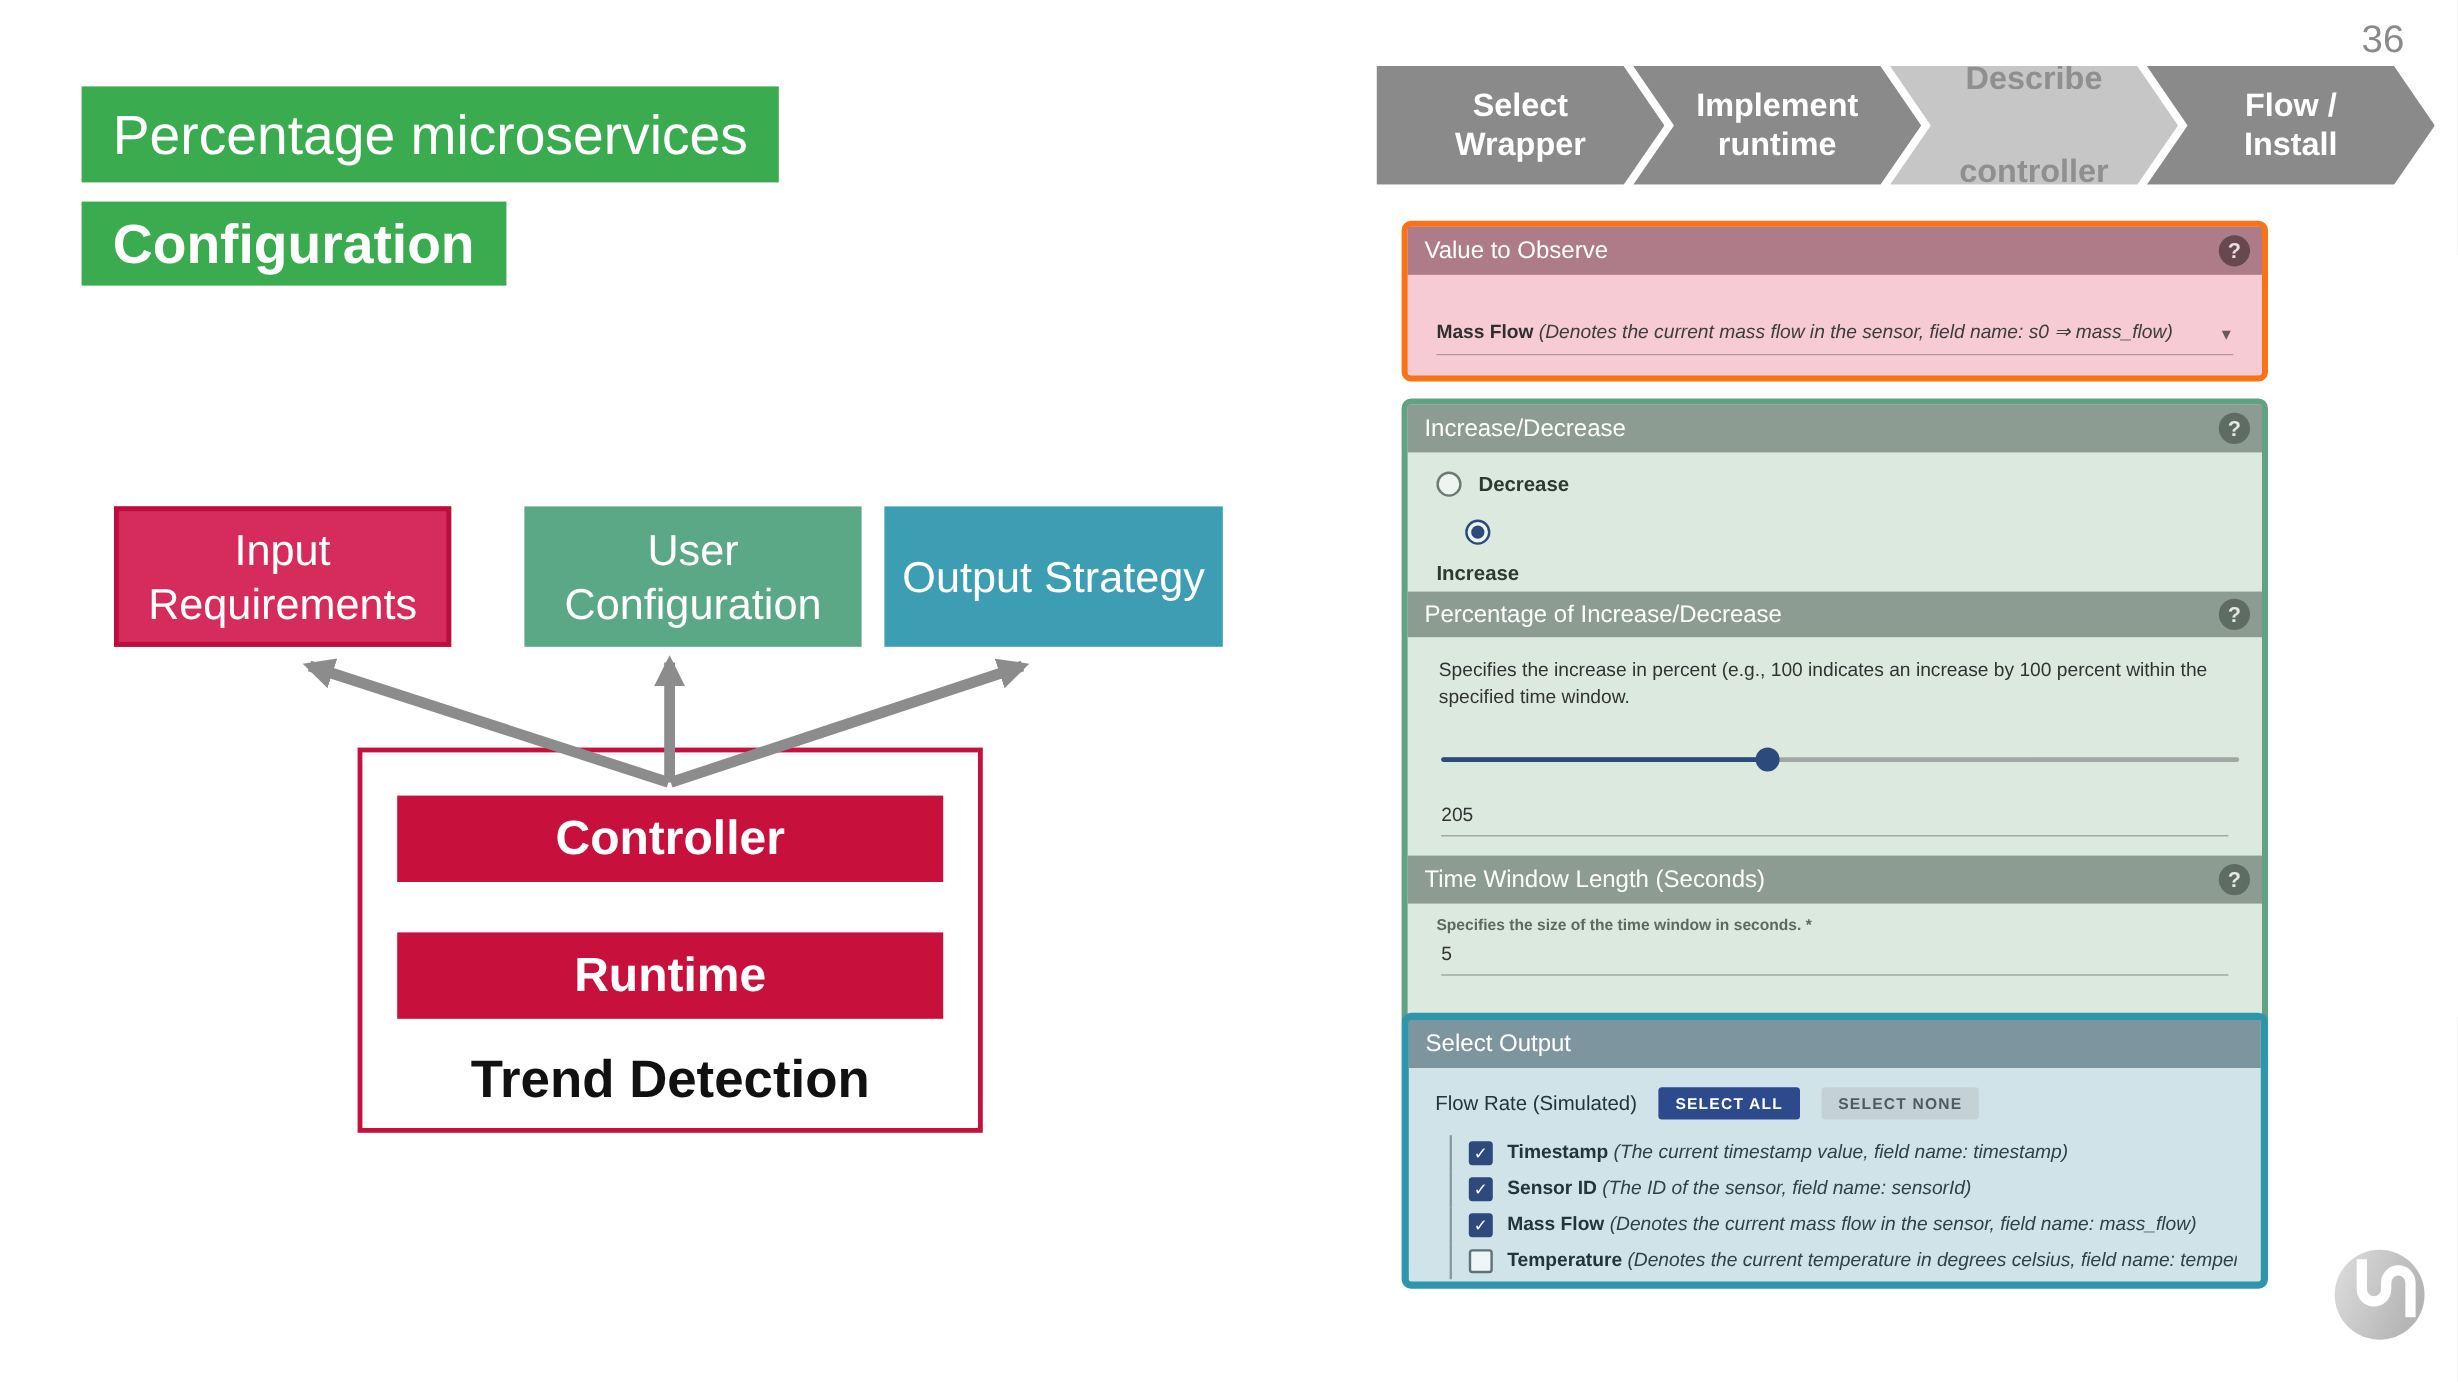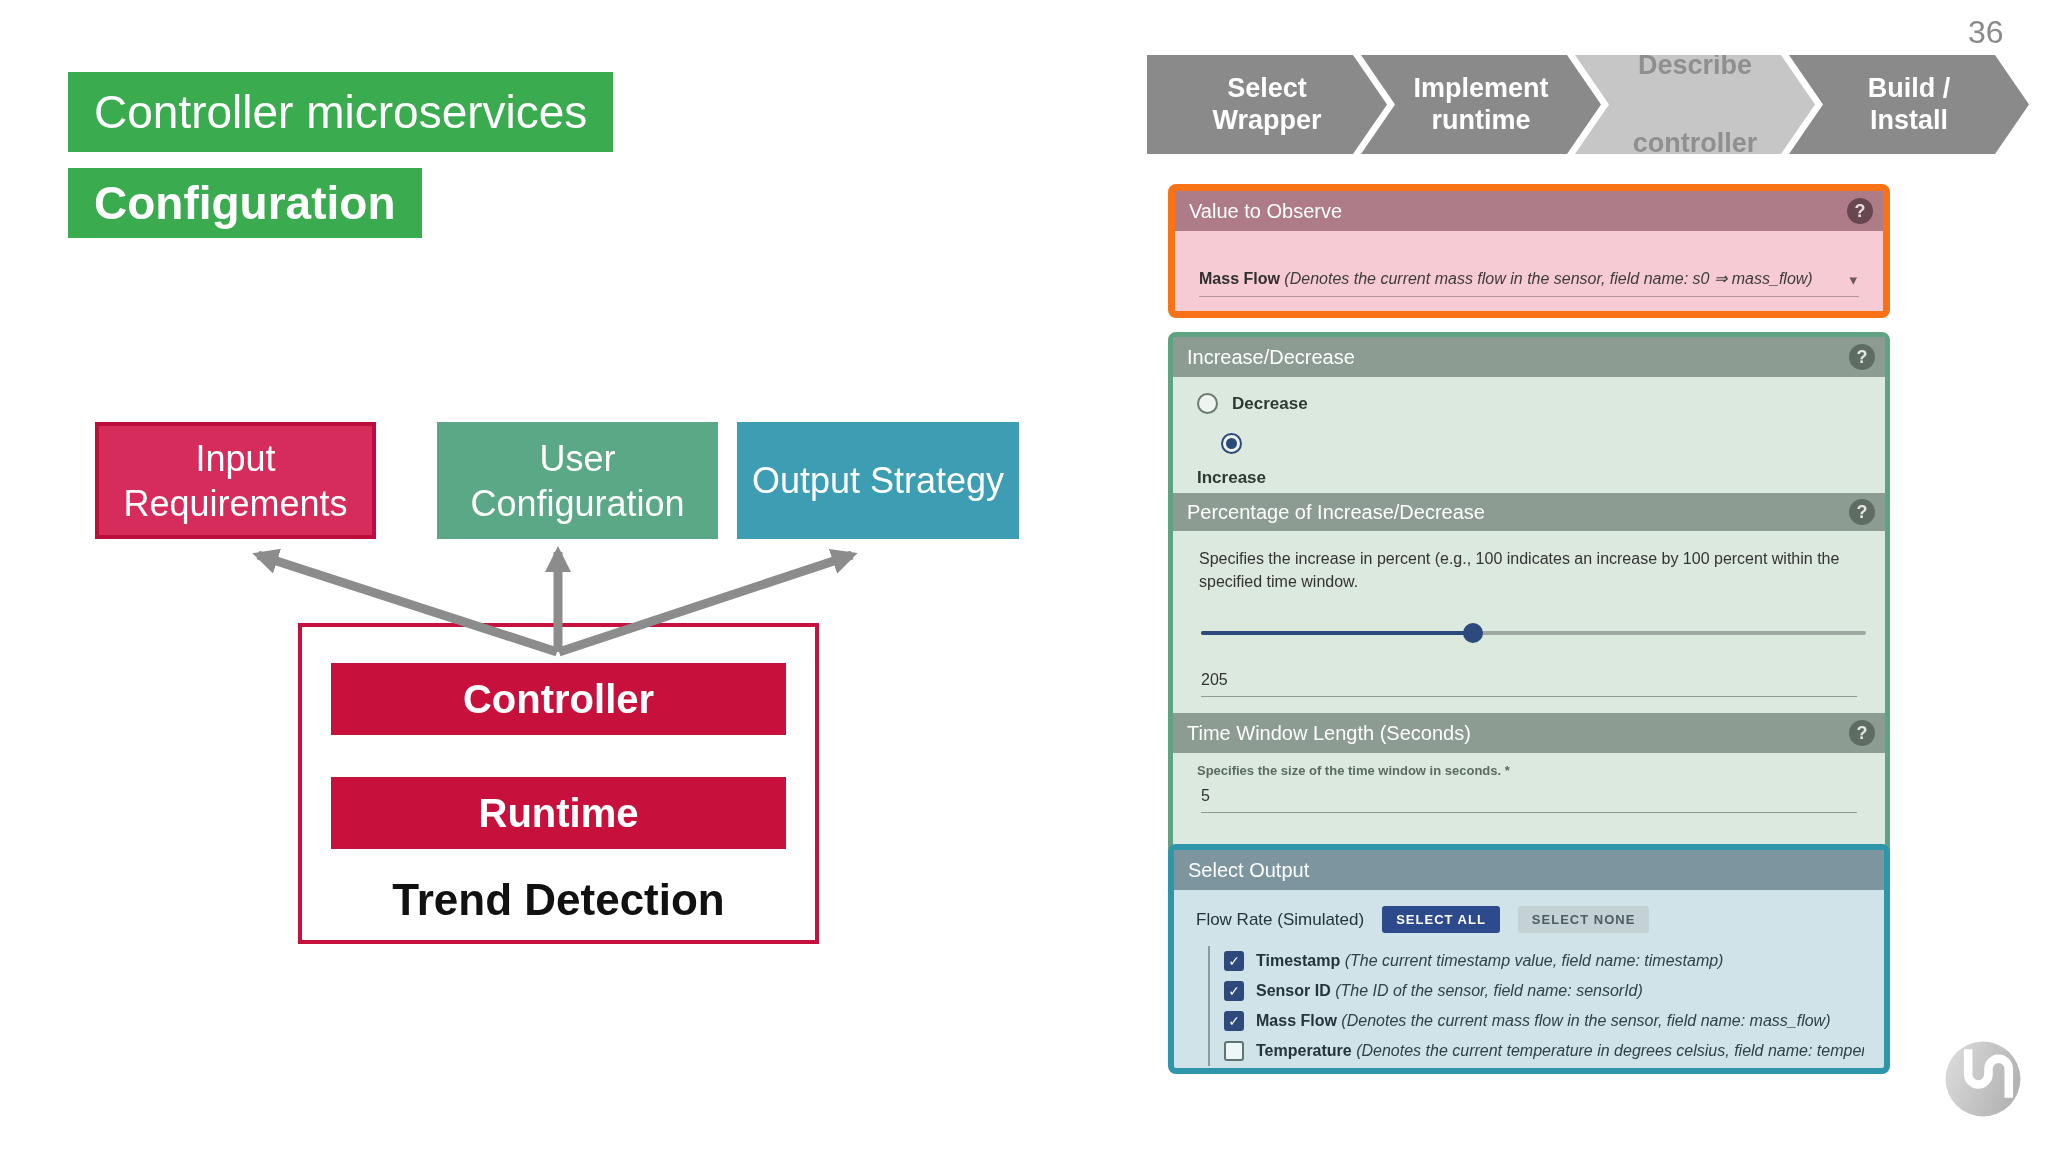--- a/index.html
+++ b/index.html
@@ -46,21 +46,21 @@
   
   .panel{position:absolute;left:1168px;width:722px;box-sizing:border-box;border-radius:8px;}
   .phead{height:40px;display:flex;align-items:center;color:#fff;font-size:20px;padding:0 14px;
          position:relative;}
   .helpicon{position:absolute;right:10px;top:50%;transform:translateY(-50%);width:26px;height:26px;
             border-radius:50%;background:rgba(45,30,34,0.55);color:#e8dde0;font-size:18px;font-weight:700;
             display:flex;align-items:center;justify-content:center;}
   .panel-green .helpicon,.panel-teal .helpicon{background:rgba(40,50,45,0.45);color:#e4e8e4;}
 
   
-  .panel-pink{top:184px;height:134px;border:7px solid #f97316;background:#f6cbd4;}
+  .panel-pink{top:184px;height:134px;border:5px solid #f97316;background:#f6cbd4;}
   .panel-pink .phead{background:#ae7c88;}
   .selectrow{position:absolute;left:24px;right:24px;top:78px;color:#2f2f2f;font-size:16px;
              white-space:nowrap;overflow:hidden;border-bottom:1px solid #b3969c;padding-bottom:8px;}
   .selectrow b{font-weight:700;}
   .selectrow i{font-style:italic;color:#3c3c3c;}
   .caret{position:absolute;right:26px;top:80px;color:#6a5a5e;font-size:15px;}
 
   
   .panel-green{top:332px;height:526px;border:5px solid #5fa383;background:#dbe9df;}
   .panel-green .phead{background:#8d9c92;}
@@ -110,40 +110,40 @@
   .cbtext i{font-style:italic;color:#2f4248;}
 
   
   .logo{position:absolute;left:1944px;top:1040px;width:78px;height:78px;}
 </style>
 </head>
 <body>
 
 <div class="slide">
 
-  <div class="banner banner1">Controller microservices</div>
+  <div class="banner banner1">Percentage microservices</div>
   <div class="banner banner2">Configuration</div>
 
   <div class="pagenum">36</div>
 
   <div class="chevrons">
     <div class="chev first" style="left:0;">
       <span>Select</span>
       <span>Wrapper</span>
     </div>
     <div class="chev" style="left:214px;">
       <span>Implement</span>
       <span>runtime</span>
     </div>
     <div class="chev inactive" style="left:428px;">
       <span>Describe</span>
       <span>controller</span>
     </div>
     <div class="chev" style="left:642px;">
-      <span>Build /</span>
+      <span>Flow /</span>
       <span>Install</span>
     </div>
   </div>
 
   <div class="dbox dbox1">Input Requirements</div>
   <div class="dbox dbox2">User Configuration</div>
   <div class="dbox dbox3">Output Strategy</div>
 
   <div class="trendbox">
     <div class="layerbar layer1">Controller</div>

